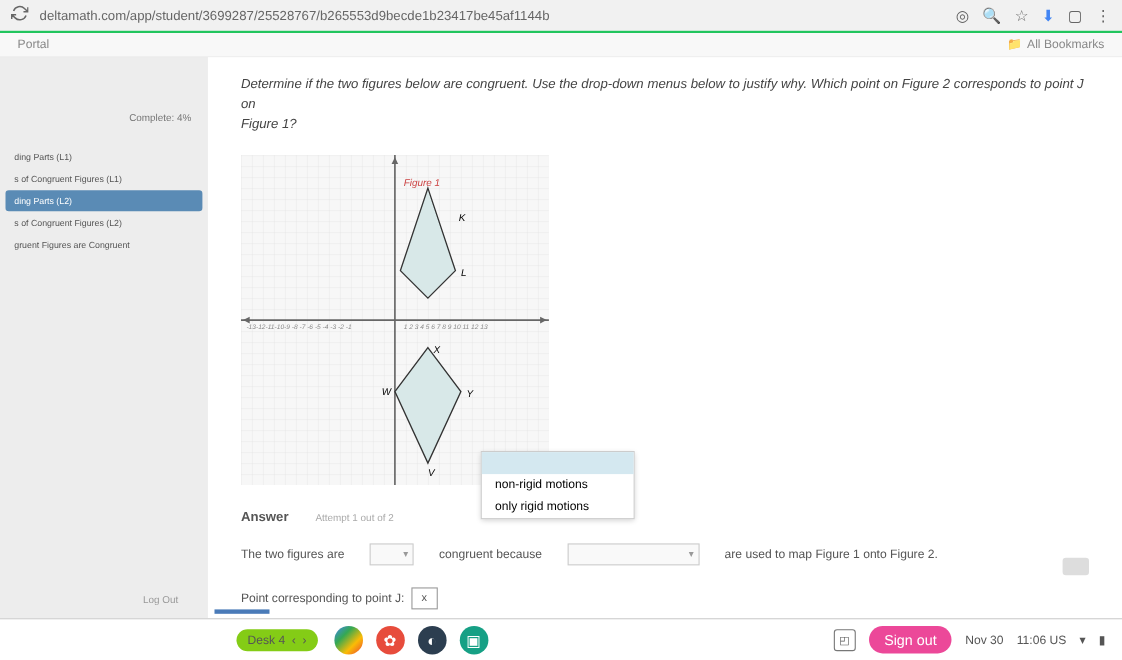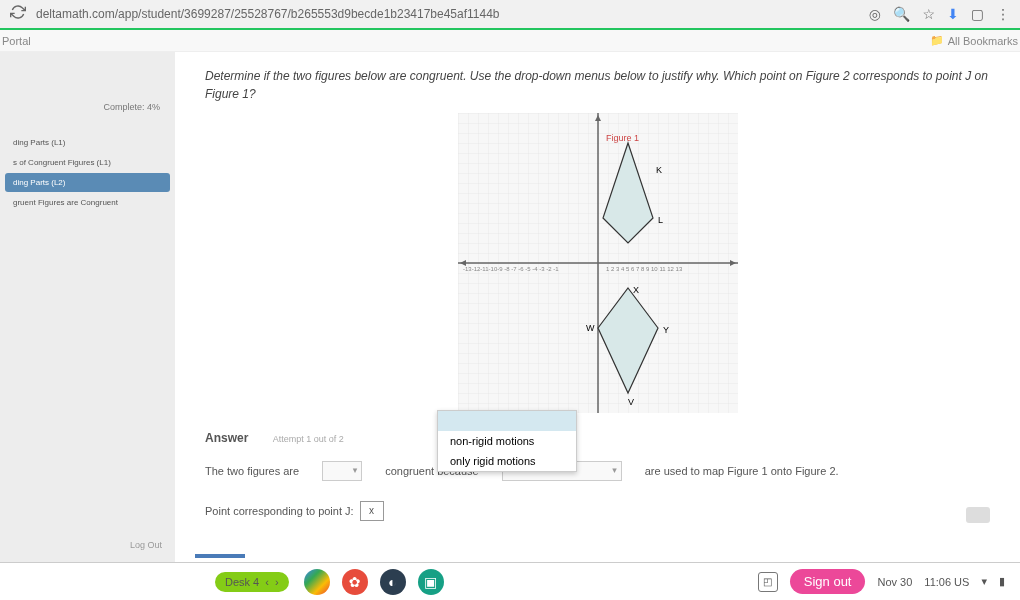--- a/index.html
+++ b/index.html
@@ -1,31 +1,31 @@
 <!DOCTYPE html>
 <html><head>
 <meta charset="utf-8">
 <style>
 * { margin: 0; padding: 0; box-sizing: border-box; font-family: Arial, sans-serif; }
 body { background: #e5e5e5; width: 1020px; height: 600px; overflow: hidden; position: relative; }
 .addr-bar { height: 30px; background: #f1f1f1; display: flex; align-items: center; padding: 0 10px; border-bottom: 2px solid #22c55e; }
 .refresh-icon { width: 16px; height: 16px; margin-right: 10px; color: #666; }
 .url-text { flex: 1; font-size: 12px; color: #666; }
 .addr-icons { display: flex; gap: 12px; align-items: center; color: #666; font-size: 14px; }
-.portal-bar { height: 22px; background: #f8f8f8; display: flex; align-items: center; padding: 0 2px; font-size: 11px; color: #888; justify-content: space-between; border-bottom: 1px solid #eee; text-align: right; }
+.portal-bar { height: 22px; background: #f8f8f8; display: flex; align-items: center; padding: 0 16px; font-size: 11px; color: #888; justify-content: space-between; border-bottom: 1px solid #eee; text-align: right; }
 .bookmarks-lnk { display: flex; align-items: center; gap: 4px; }
 .main-area { display: flex; height: 510px; background: #ededed; }
-.sidebar { width: 175px; padding: 10px 5px; font-size: 9px; color: #666; }
+.sidebar { width: 189px; padding: 10px 5px; font-size: 9px; color: #666; }
 .complete-badge { text-align: right; padding: 40px 10px 20px 0; font-size: 9px; color: #777; }
 .nav-item { padding: 5px 8px; margin: 1px 0; font-size: 8px; color: #555; cursor: pointer; }
 .nav-item.active { background: #5a8bb5; color: white; border-radius: 3px; }
 .logout { position: absolute; bottom: 50px; left: 130px; font-size: 9px; color: #999; }
 .content { flex: 1; background: white; padding: 15px 30px; overflow: hidden; position: relative; }
 .question-text { font-size: 12px; color: #444; line-height: 1.5; margin-bottom: 10px; font-style: italic; }
-.graph-area { display: flex; justify-content: center; margin: 10px 0; position: relative; }
+.graph-area { display: flex; margin: 20px 0; position: relative; font-style: italic; }
 .dropdown-menu { position: absolute; left: 437px; top: 410px; width: 140px; background: white; border: 1px solid #ccc; box-shadow: 0 2px 5px rgba(0,0,0,0.2); z-index: 10; font-size: 11px; }
 .dropdown-item { padding: 4px 12px; cursor: pointer; }
 .dropdown-item.hover { background: #d4e8f0; }
 .answer-section { margin-top: 15px; }
 .answer-label { font-size: 12px; font-weight: bold; color: #555; }
 .attempt-text { font-size: 9px; color: #aaa; margin-left: 20px; }
 .answer-line { font-size: 11px; color: #555; margin-top: 15px; display: flex; align-items: center; gap: 23px; flex-wrap: wrap; }
 .inline-select { display: inline-block; width: 120px; height: 20px; border: 1px solid #ccc; background: #f9f9f9; position: relative; }
 .inline-select::after { content: "▾"; position: absolute; right: 4px; top: 3px; font-size: 9px; color: #999; }
 .small-select { width: 40px; }
@@ -73,20 +73,21 @@
     <span>All Bookmarks</span>
   </span>
 </div>
 
 <div class="main-area">
   <div class="sidebar">
     <div class="complete-badge">Complete: 4%</div>
     <div class="nav-item">ding Parts (L1)</div>
     <div class="nav-item">s of Congruent Figures (L1)</div>
     <div class="nav-item active">ding Parts (L2)</div>
+    <div class="nav-item">s of Congruent Figures (L2)</div>
     <div class="nav-item">gruent Figures are Congruent</div>
   </div>
 
   <div class="content">
     <p class="question-text">
       <span>Determine if the two figures below are congruent. Use the drop-down menus below to justify why. Which point on Figure 2 corresponds to point J on</span><br>
       <span>Figure 1?</span>
     </p>
 
     <div class="graph-area">

